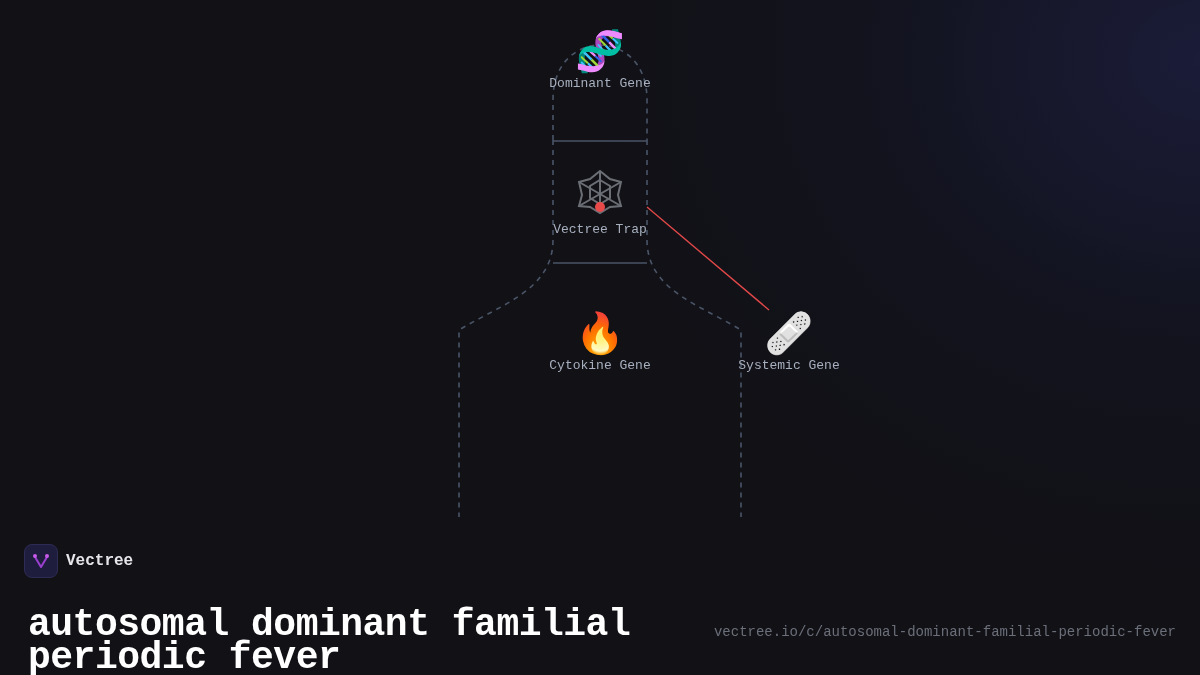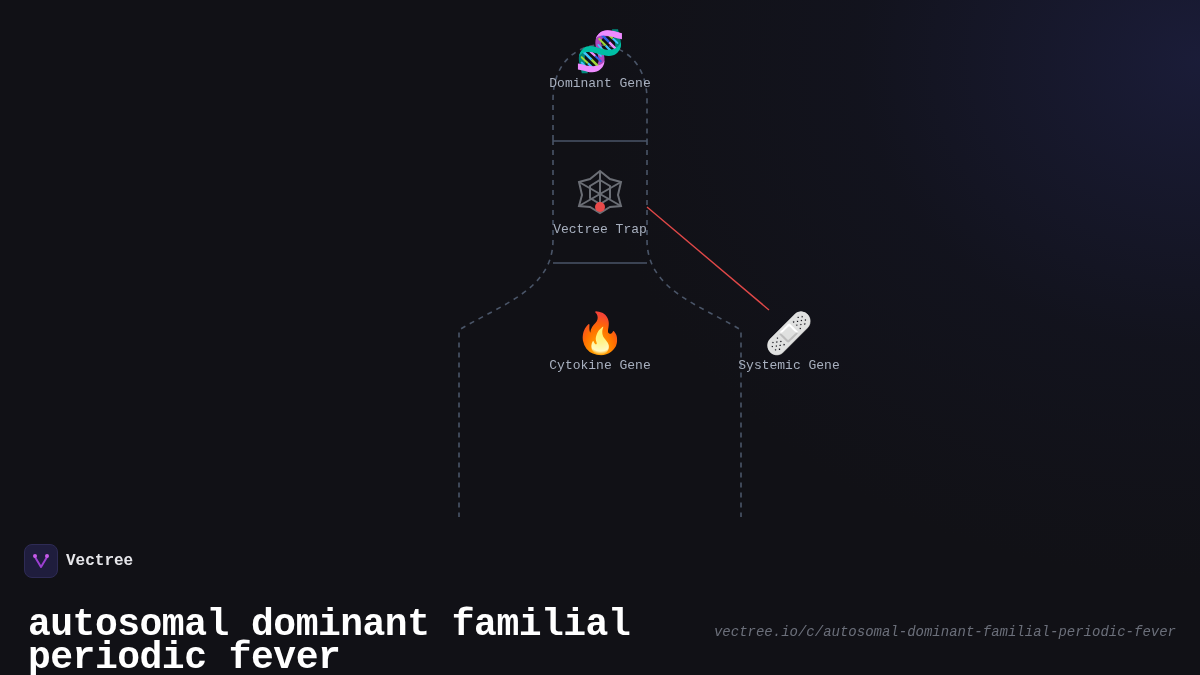--- a/index.html
+++ b/index.html
@@ -31,21 +31,21 @@
     border: 1px solid #2e2b55; display: flex; align-items: center; justify-content: center;
   }
   .brand-name { color: #e6e6ea; font-weight: bold; font-size: 16px; }
   .title {
     position: absolute; left: 24px; top: 604px; margin: 4px;
     color: #ffffff; font-size: 38px; line-height: 33px; font-weight: bold;
     font-family: "Liberation Mono", "DejaVu Sans Mono", monospace; letter-spacing: -0.5px;
     width: 640px;
   }
   .url {
-    position: absolute; right: 24px; top: 624px; color: #6b6f7a; font-size: 14px; font-style: italic;
+    position: absolute; right: 24px; top: 624px; color: #6b6f7a; font-size: 14px;
   }
 </style>
 </head>
 <body>
 
 <div class="bg-glow"></div>
 
 <svg class="diagram" width="1200" height="675">
 
   <path d="M 553 140 L 553 100 C 553 60, 580 45, 600 45 C 620 45, 647 60, 647 100 L 647 140" fill="none" stroke="#4a5568" stroke-width="1.6" stroke-dasharray="5,5"></path>

